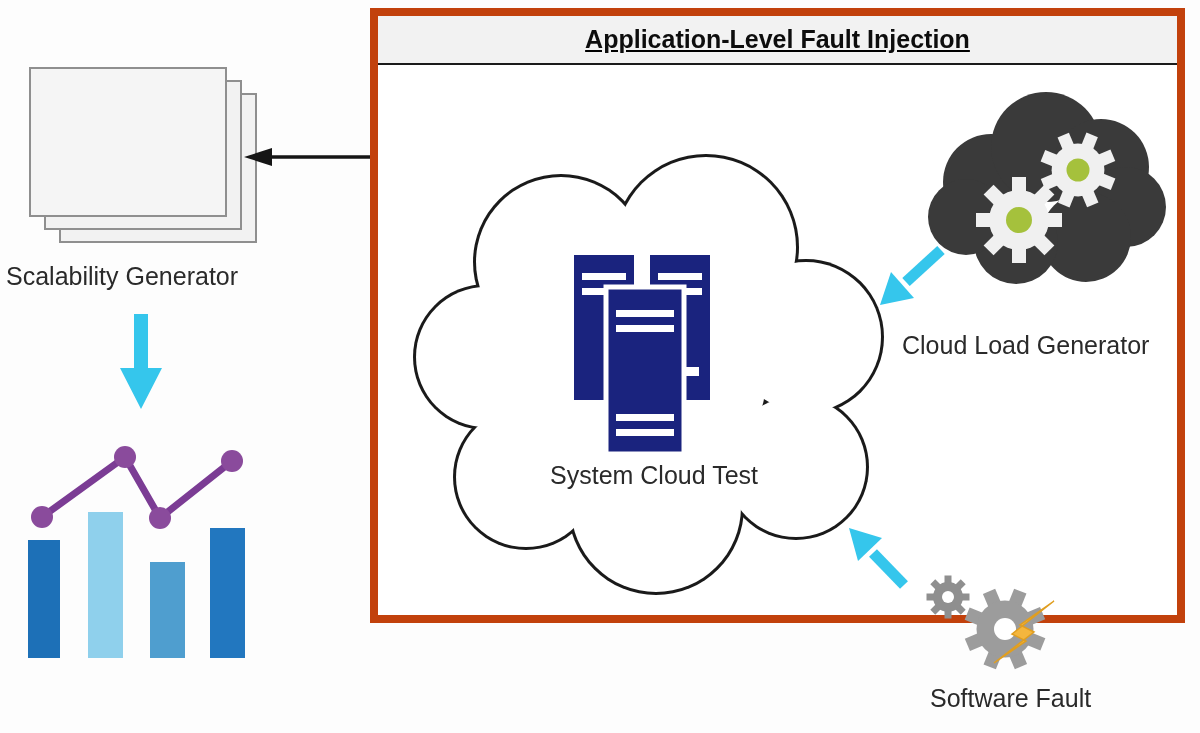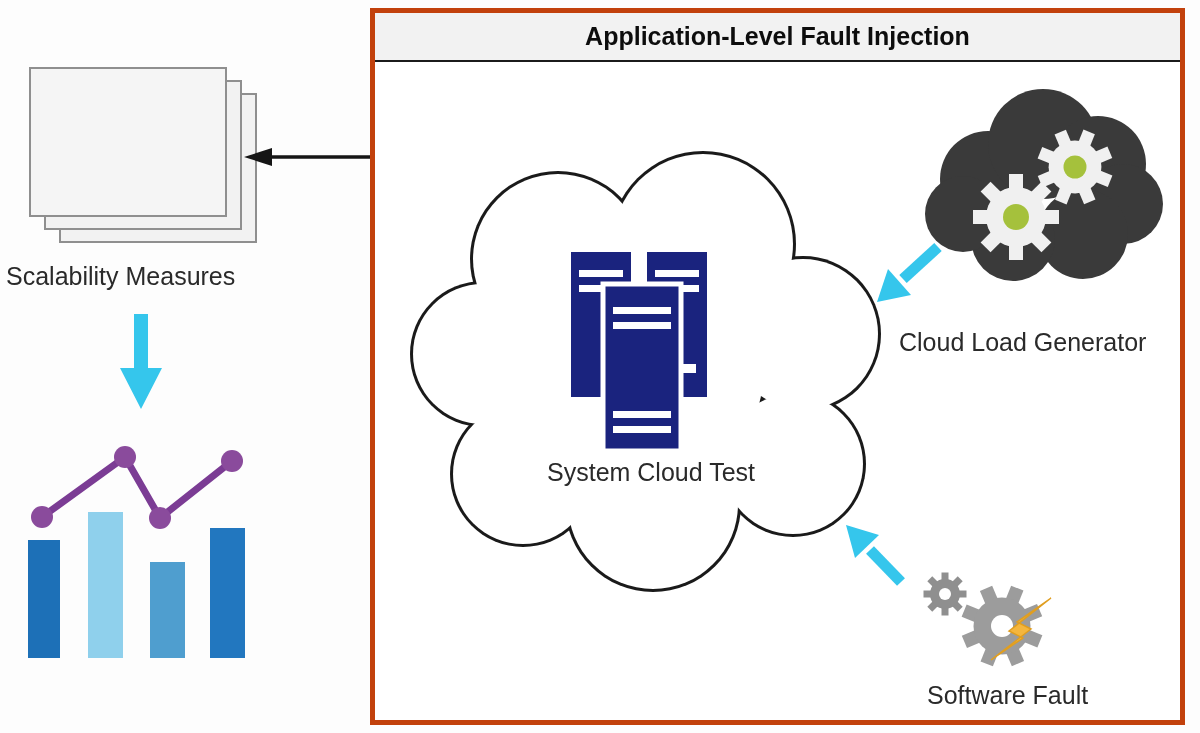--- a/index.html
+++ b/index.html
@@ -1,21 +1,21 @@
 <!DOCTYPE html>
 <html><head>
 <meta charset="utf-8">
 <style>
   * { margin:0; padding:0; box-sizing:border-box; }
   html,body { background:#ffffff; font-family:"Liberation Sans", sans-serif; }
   .canvas { position:relative; width:1200px; height:733px; background:#fdfdfd; overflow:hidden; }
   .abs { position:absolute; }
   .label { position:absolute; font-size:25px; color:#2a2a2a; white-space:nowrap; }
-  .main-box { position:absolute; left:370px; top:8px; width:815px; height:717px;
-              border:5px solid #c2410c; background:#ffffff; }
+  .main-box { position:absolute; left:370px; top:8px; width:815px; height:615px;
+              border:8px solid #c2410c; background:#ffffff;text-decoration:underline; }
   .box-title { height:49px; border-bottom:2px solid #1b1b1b; background:#f2f2f2;
                display:flex; align-items:center; justify-content:center;
                font-size:25px; font-weight:bold; color:#0d0d0d; }
   .box-svg { position:absolute; left:0; top:51px; width:811px; height:662px; }
   .lbl-sut { left:138px; top:445px; width:276px; text-align:center; }
   .lbl-clg { left:524px; top:297px;margin-top:18px; }
   .lbl-sf  { left:552px; top:668px; }
   .lbl-scal { left:6px; top:262px; }
   .lbl-res  { left:10px; top:676px; }
 </style>
@@ -25,21 +25,21 @@
 <div class="canvas">
 
   <svg class="abs" style="left:28px; top:66px;" width="234" height="184" viewBox="0 0 234 184">
     <g fill="#f2f2f2" stroke="#8f8f8f" stroke-width="2">
       <rect x="32" y="28" width="196" height="148"></rect>
       <rect x="17" y="15" width="196" height="148"></rect>
       <rect x="2" y="2" width="196" height="148" fill="#f5f5f5"></rect>
     </g>
   </svg>
 
-  <div class="label lbl-scal">Scalability Measures</div>
+  <div class="label lbl-scal">Scalability Generator</div>
 
   <svg class="abs" style="left:116px; top:312px;" width="50" height="100" viewBox="0 0 50 100">
     <polygon points="18,2 32,2 32,56 46,56 25,97 4,56 18,56" fill="#35c6ec"></polygon>
   </svg>
 
   <svg class="abs" style="left:18px; top:438px;" width="248" height="228" viewBox="0 0 248 228">
     <g>
       <rect x="10" y="102" width="32" height="118" fill="#1d70b7"></rect>
       <rect x="70" y="74" width="35" height="146" fill="#8fd0ec"></rect>
       <rect x="132" y="124" width="35" height="96" fill="#4f9ecf"></rect>

